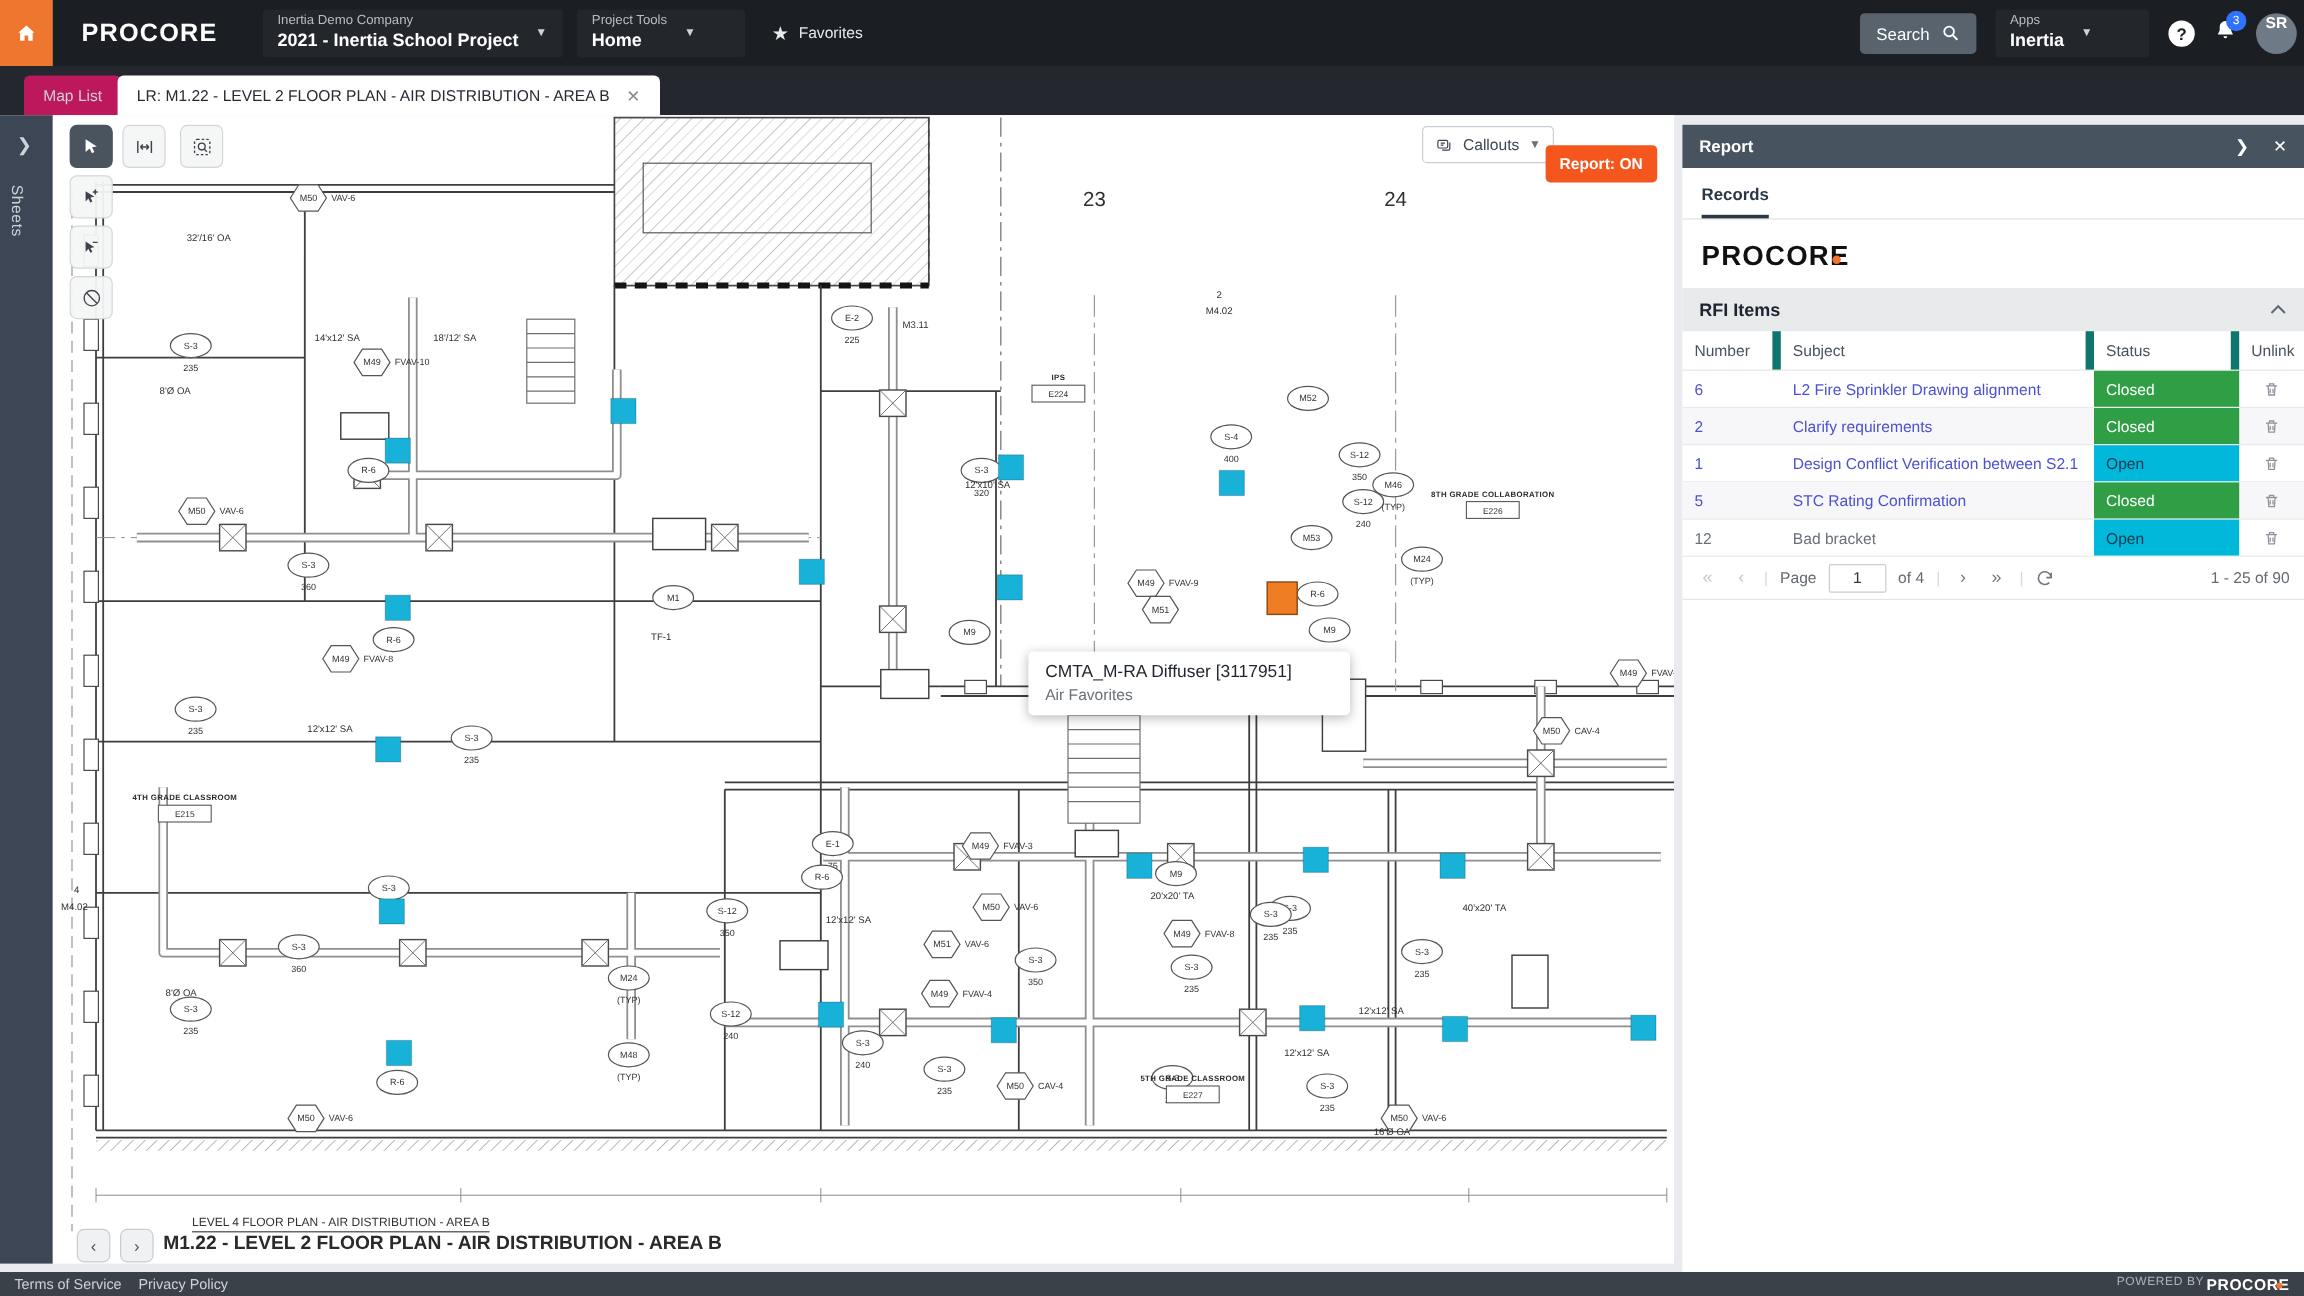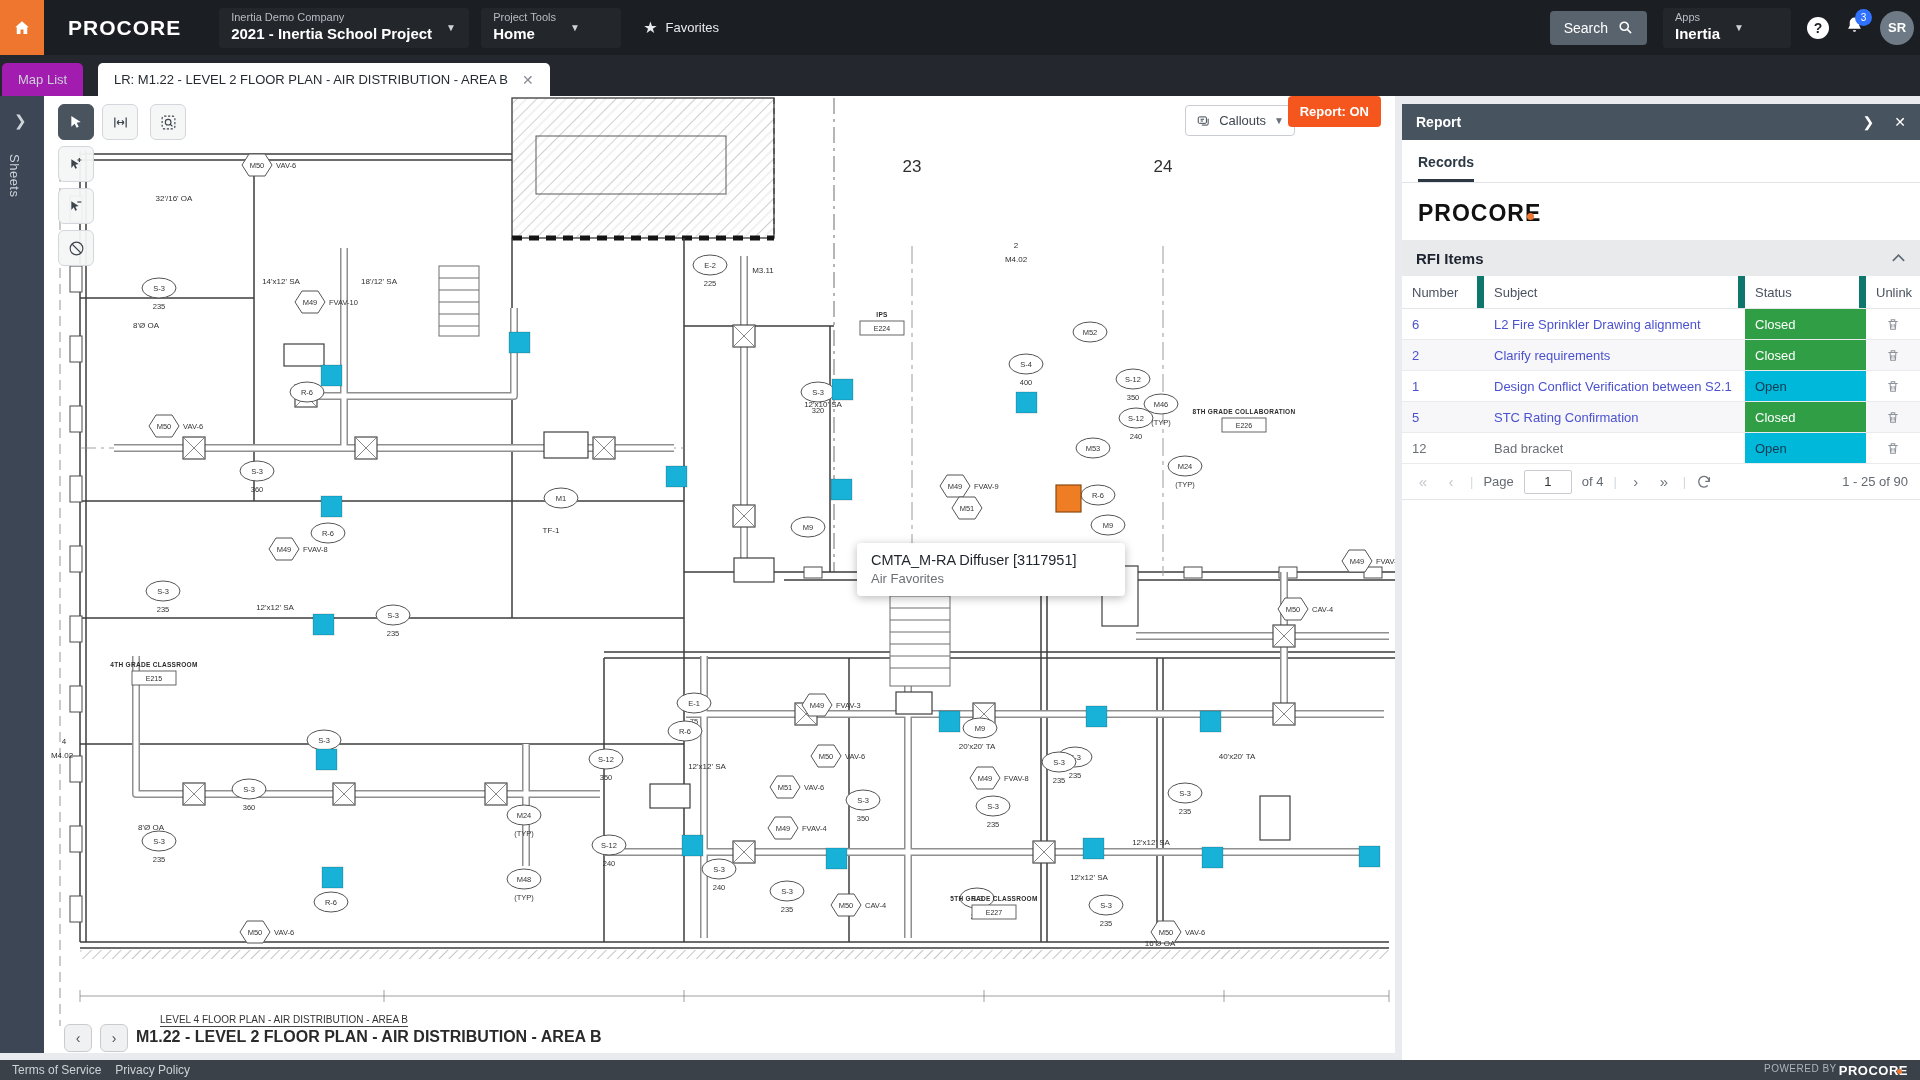--- a/index.html
+++ b/index.html
@@ -13,42 +13,42 @@
   .hdr-dd .txt{display:flex;flex-direction:column;line-height:1.25}
   .hdr-dd .lbl{font-size:11px;color:#b7bdc5}
   .hdr-dd .val{font-size:15px;color:#fff;font-weight:700}
   .chev{color:#cdd2d8;font-size:10px}
   #favorites{display:flex;align-items:center;gap:8px;font-size:13px;color:#e8eaed;margin-left:10px;cursor:pointer}
   #hdr-right{margin-left:auto;display:flex;align-items:center;gap:16px;padding-right:6px}
   #search-btn{background:#59636d;border:none;color:#fff;font-size:14px;height:34px;padding:0 14px;border-radius:4px;display:flex;align-items:center;gap:10px;cursor:pointer}
   #help-btn{width:22px;height:22px;border-radius:50%;background:#fff;color:#1b1e23;font-weight:700;font-size:14px;display:flex;align-items:center;justify-content:center;cursor:pointer}
   #bell{position:relative;cursor:pointer}
   #bell-badge{position:absolute;top:-7px;right:-8px;background:#2f72ff;color:#fff;border-radius:50%;width:17px;height:17px;font-size:10px;display:flex;align-items:center;justify-content:center}
-  #avatar{width:34px;height:34px;border-radius:50%;background:#6e7a85;color:#fff;font-size:13px;font-weight:700;display:flex;align-items:center;justify-content:center;cursor:pointer}
+  #avatar{width:34px;height:34px;border-radius:50%;background:#6e7a85;color:#fff;font-size:13px;font-weight:700;display:flex;align-items:flex-start;justify-content:center;cursor:pointer}
   
   #tabbar{position:absolute;left:0;top:55px;width:1920px;height:41px;background:#24282e}
   .tab{position:absolute;bottom:0;height:33px;display:flex;align-items:center;font-size:13px;border-radius:5px 5px 0 0;padding:0 16px;cursor:pointer}
-  #tab-maplist{left:2px;background:#a21caf;color:#ccd1d7}
+  #tab-maplist{left:20px;background:#be185d;color:#ccd1d7}
   #tab-doc{left:98px;background:#fff;color:#262b33;gap:14px;font-weight:400}
   #tab-doc .close{color:#868c95;font-size:14px;cursor:pointer}
   
   #row{position:absolute;left:0;top:96px;width:1920px;height:964px;background:#e9ebee}
   #sheets-rail{position:absolute;left:0;top:0;width:44px;height:957px;background:#3d4654;color:#ced3da;cursor:pointer}
   #rail-chevron{position:absolute;left:14px;top:16px;font-size:15px;color:#cfd4db}
   #rail-label{position:absolute;left:22px;top:58px;transform:rotate(90deg);transform-origin:left top;font-size:13px;letter-spacing:.5px;white-space:nowrap}
   #canvas{position:absolute;left:44px;top:0;width:1351px;height:957px;background:#fff;overflow:hidden}
   #plan{position:absolute;left:0;top:0}
   
   .toolcol{position:absolute;left:14px;top:8px;display:flex;flex-direction:column;gap:6px;z-index:5}
   .toolrow{position:absolute;left:58px;top:8px;display:flex;gap:12px;z-index:5}
   .tbtn{width:36px;height:36px;border-radius:6px;background:rgba(244,245,246,.95);border:1px solid #d3d7dc;display:flex;align-items:center;justify-content:center;color:#3c434c;cursor:pointer}
   .tbtn.active{background:#4a545f;border-color:#4a545f;color:#fff}
   
   #callouts-btn{position:absolute;top:9px;right:100px;height:31px;background:#fff;border:1px solid #c9cdd2;border-radius:4px;display:flex;align-items:center;gap:8px;padding:0 10px;font-size:13px;color:#3f4650;z-index:5;cursor:pointer}
-  #report-toggle{position:absolute;top:0;right:14px;height:31px;background:var(--accent-orange);border:none;border-radius:4px;color:#fff;font-size:13px;font-weight:700;padding:0 12px;z-index:5;cursor:pointer}
+  #report-toggle{position:absolute;top:25px;right:14px;height:31px;background:var(--accent-orange);border:none;border-radius:4px;color:#fff;font-size:13px;font-weight:700;padding:0 12px;z-index:5;cursor:pointer}
   
   #tooltip{position:absolute;left:813px;top:447px;width:268px;background:#fff;border-radius:4px;box-shadow:0 2px 10px rgba(0,0,0,.28);padding:9px 14px 10px;z-index:6}
   #tooltip .tt-title{font-size:14.5px;font-weight:400;color:#1e242c}
   #tooltip .tt-sub{font-size:13px;color:#6a7077;margin-top:3px}
   
   #sheet-small{position:absolute;left:116px;top:918px;font-size:10px;color:#333;border-bottom:1px solid #444;padding-bottom:1px;z-index:2;white-space:nowrap}
   #sheet-big{position:absolute;left:92px;top:932px;font-size:16px;font-weight:700;color:#2a2a2a;z-index:2;white-space:nowrap}
   .navbtn{position:absolute;top:928px;width:28px;height:28px;border-radius:6px;background:#f0f1f2;border:1px solid #c8ccd1;color:#4a5158;font-size:14px;display:flex;align-items:center;justify-content:center;z-index:4;cursor:pointer}
   
   #panel{position:absolute;left:1402px;top:8px;width:518px;height:956px;background:#fff;display:flex;flex-direction:column}

